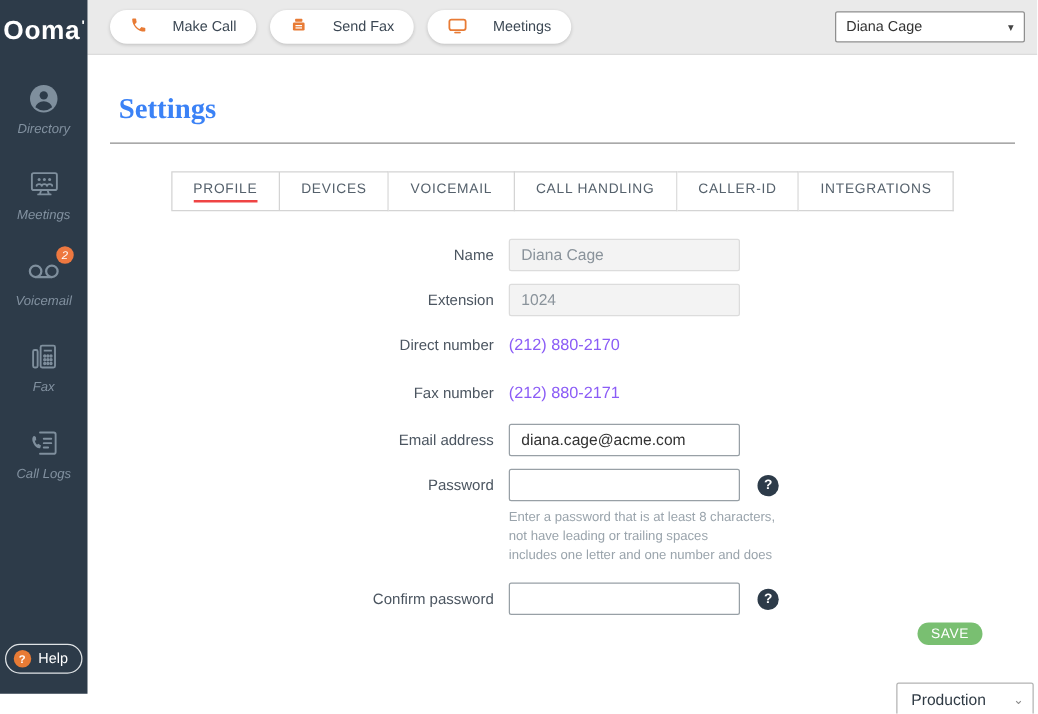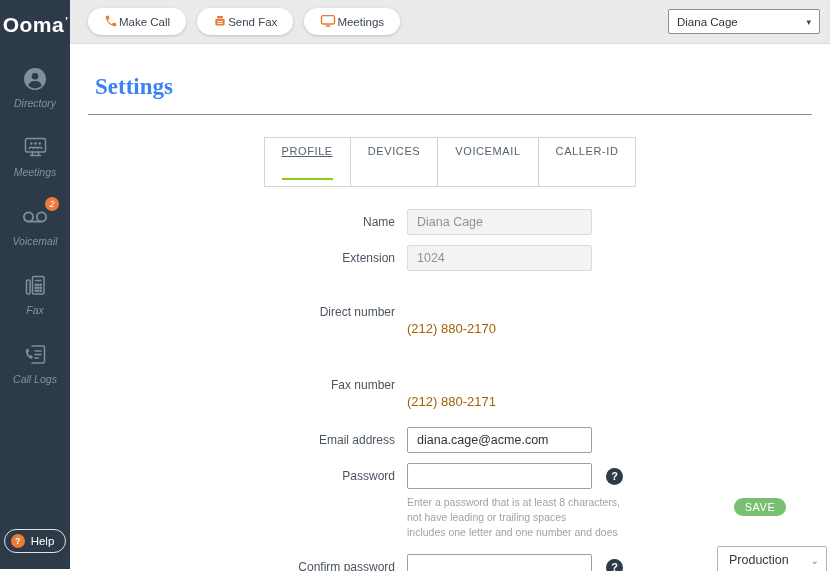--- a/index.html
+++ b/index.html
@@ -1,54 +1,54 @@
 <!DOCTYPE html>
 <html><head>
 <meta charset="utf-8">
 <style>
   * { margin:0; padding:0; box-sizing:border-box; }
   html,body { background:#fff; }
   body { font-family:"Liberation Sans", sans-serif; }
   .app { position:relative; width:830px; height:571px; overflow:hidden; background:#fff; }
 
   
-  .sidebar { position:absolute; left:0; top:0; bottom:2px; width:70px; background:#2d3b49; z-index:5; display:flex; flex-direction:column; align-items:center; }
+  .sidebar { position:absolute; left:0; top:0; bottom:16px; width:70px; background:#2d3b49; z-index:5; display:flex; flex-direction:column; align-items:center; }
   .logo { color:#fff; font-size:21px; font-weight:bold; letter-spacing:.5px; padding-top:13px; height:46px; position:relative; }
   .logo:after { content:"'"; font-size:11px; position:relative; top:-7px; left:1px; }
   .nav { display:flex; flex-direction:column; align-items:center; margin-top:12px; width:100%;font-style:italic; }
   .nav-item { display:flex; flex-direction:column; align-items:center; width:100%; padding:7px 0; margin-bottom:11px; cursor:pointer; }
   .nav-icon { position:relative; height:27px; display:flex; align-items:center; justify-content:center; color:#7f8f9d; }
   .nav-label { margin-top:5px; font-size:10.5px; color:#8291a0; }
   .badge { position:absolute; top:-6px; right:-10px; min-width:14px; height:14px; border-radius:8px; background:#ee7840; color:#fff; font-size:9px; line-height:14px; text-align:center; padding:0 3px; }
   .help-btn { margin-top:auto; margin-bottom:16px; display:flex; align-items:center; gap:6px; background:transparent; border:1px solid #dfe3e6; border-radius:14px; padding:4px 11px 4px 6px; cursor:pointer; }
   .help-q { width:14px; height:14px; border-radius:50%; background:#e87b35; color:#fff; font-size:9px; line-height:14px; text-align:center; font-weight:bold; }
   .help-label { color:#fff; font-size:11.5px; }
 
   
   .topbar { position:absolute; left:70px; right:0; top:0; height:44px; background:#eaeaea; border-bottom:1px solid #dcdcdc; display:flex; align-items:center; padding:0 10px 0 18px; }
-  .action-btn { display:flex; align-items:center; gap:1px; background:#fff; border:none; border-radius:14px; height:27px; padding:0 16px; margin-right:11px; font-size:11.5px; color:#3c4854; box-shadow:0 1px 3px rgba(0,0,0,.18); cursor:pointer; }
+  .action-btn { display:flex; align-items:center; gap:20px; background:#fff; border:none; border-radius:14px; height:27px; padding:0 16px; margin-right:11px; font-size:11.5px; color:#3c4854; box-shadow:0 1px 3px rgba(0,0,0,.18); cursor:pointer; }
   .user-select { margin-left:auto; width:152px; height:25px; background:#fff; border:1px solid #8f8f8f; border-radius:2px; display:flex; align-items:center; padding:0 8px; font-size:11.5px; color:#333; cursor:pointer; }
   .user-select .arrow { margin-left:auto; font-size:9px; color:#444; }
 
   
   .content { position:absolute; left:70px; top:44px; right:0; bottom:0; background:#fff; }
   .page-title { font-family:"Liberation Serif","DejaVu Serif",serif; font-size:23px; font-weight:600; color:#3b82f6; margin:30px 0 14px 25px; }
   .title-rule { border:none; border-top:1px solid #8d8d8d; margin:0 18px; }
 
   .tabs { display:flex; justify-content:center; margin-top:22px; }
   .tab { border:1px solid #d4d4d4; border-left-width:0; background:#fff; padding:7px 17px 6px; font-size:11px; letter-spacing:.6px; color:#55616c; cursor:pointer; }
   .tab:first-child { border-left-width:1px; }
-  .tab.active span { display:inline-block; padding-bottom:21px; border-bottom:2px solid #84cc16;text-decoration:underline; }
+  .tab.active span { display:inline-block; padding-bottom:3px; border-bottom:2px solid #ef4444; }
 
   .form { margin:22px 0 0 160px; }
   .row { display:flex; align-items:center; margin-bottom:10px; }
   .row .lbl { width:165px; text-align:right; font-size:12px; color:#4b5560; margin-right:12px; flex:0 0 165px; }
   .row input { width:185px; height:26px; border:1px solid #98a0a6; border-radius:2px; padding:0 9px; font-size:12.5px; color:#333; font-family:"Liberation Sans",sans-serif; }
   .row input.ro { background:#f3f3f3; border-color:#dcdcdc; color:#8a939b; }
-  .row .static-val { font-size:13px; color:#a16207; height:26px; line-height:26px;margin-top:35px; }
+  .row .static-val { font-size:13px; color:#8b5cf6; height:26px; line-height:26px; }
   .row.spread { margin-bottom:12px; }
   .qmark { width:17px; height:17px; border-radius:50%; background:#2d3b49; color:#fff; font-size:11px; font-weight:bold; line-height:17px; text-align:center; margin-left:14px; cursor:pointer; }
   .hint { margin:-4px 0 14px 177px; font-size:10.5px; color:#9aa4ac; line-height:15px; width:260px; }
   .save-btn { position:absolute; right:44px; top:454px; width:52px; height:18px; border:none; border-radius:13px; background:#79bf71; color:#fff; font-size:11px; letter-spacing:.5px; cursor:pointer; }
 
   .env-select { position:absolute; right:3px; bottom:-3px; width:110px; height:28px; background:#fff; border:1px solid #b3b3b3; border-radius:2px; display:flex; align-items:center; padding:0 7px 0 11px; font-size:12.5px; color:#2f3a44; cursor:pointer; z-index:6; }
   .env-select .arrow { margin-left:auto; font-size:10px; color:#8a8a8a; }
 </style>
 </head>
 <body>
@@ -172,21 +172,23 @@
   </header>
 
   <main class="content">
     <h1 class="page-title">Settings</h1>
     <hr class="title-rule">
 
     <div class="tabs">
       <div class="tab active"><span>PROFILE</span></div>
       <div class="tab"><span>DEVICES</span></div>
       <div class="tab"><span>VOICEMAIL</span></div>
+      <div class="tab"><span>CALL HANDLING</span></div>
       <div class="tab"><span>CALLER-ID</span></div>
+      <div class="tab"><span>INTEGRATIONS</span></div>
     </div>
 
     <form class="form">
       <div class="row">
         <label class="lbl">Name</label>
         <input class="ro" readonly="" value="Diana Cage" style="">
       </div>
       <div class="row">
         <label class="lbl">Extension</label>
         <input class="ro" readonly="" value="1024" style="">

